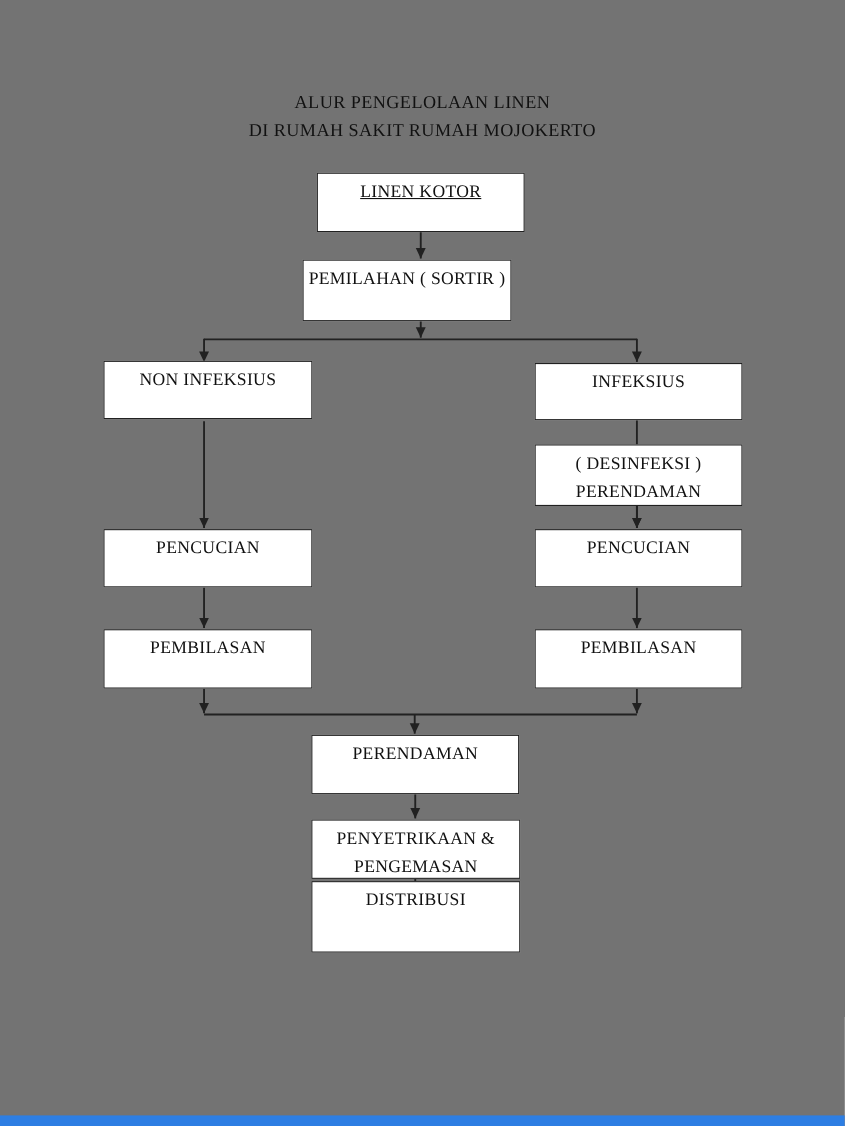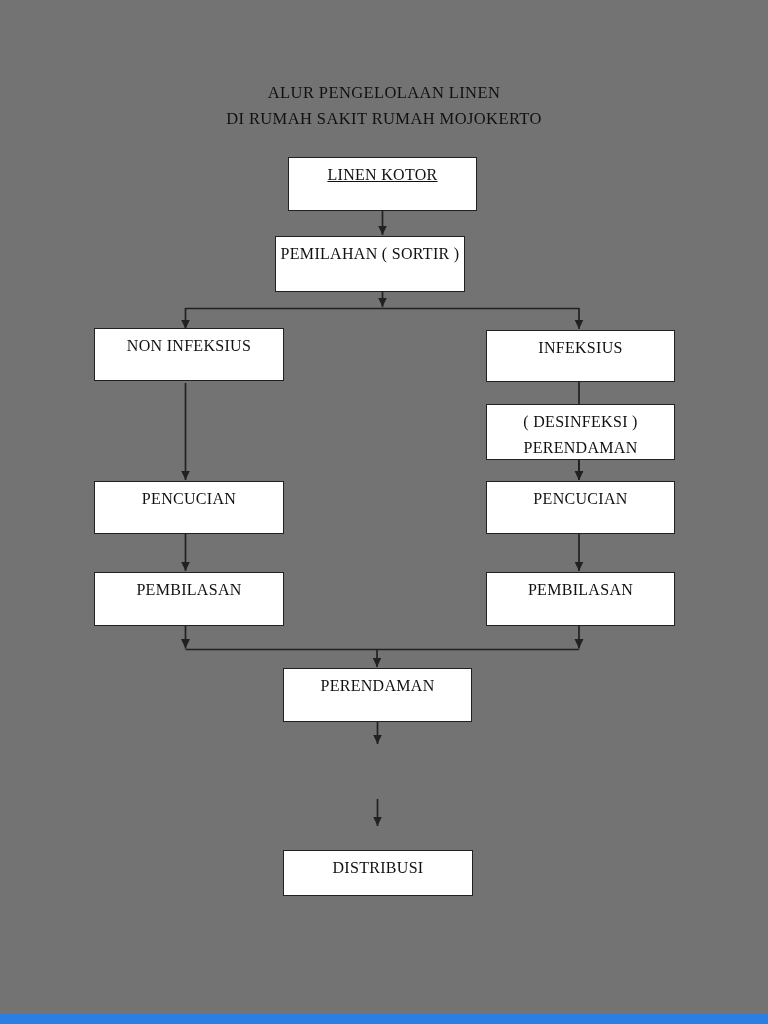--- a/index.html
+++ b/index.html
@@ -21,21 +21,21 @@
   #n-pemilahan    {left:275px;top:236px;width:190px;height:56px;}
   #n-noninf       {left:94px; top:328px;width:190px;height:53px;}
   #n-inf          {left:486px;top:330px;width:189px;height:52px;}
   #n-perendaman   {left:486px;top:404px;width:189px;height:56px;}
   #n-pencucian-l  {left:94px; top:481px;width:190px;height:53px;}
   #n-pencucian-r  {left:486px;top:481px;width:189px;height:53px;}
   #n-pembilasan-l {left:94px; top:572px;width:190px;height:54px;}
   #n-pembilasan-r {left:486px;top:572px;width:189px;height:54px;}
   #n-pengeringan  {left:283px;top:668px;width:189px;height:54px;}
   #n-penyetrikaan {left:283px;top:745px;width:190px;height:54px;}
-  #n-distribusi   {left:283px;top:850px;width:190px;height:46px;}
+  #n-distribusi   {left:283px;top:801px;width:190px;height:65px;}
   .node span{display:block;}
   .viewer-strip{position:absolute;left:0;top:1014px;width:768px;height:10px;background:#2d7ee3;}
   .connectors line{stroke:#212121;stroke-width:1.7px;}
 </style>
 </head>
 <body>
 
 <div class="page">
 
   <div class="title">
@@ -91,19 +91,23 @@
   </div>
   <div class="node" id="n-pembilasan-l">
     <span>PEMBILASAN</span>
   </div>
   <div class="node" id="n-pembilasan-r">
     <span>PEMBILASAN</span>
   </div>
   <div class="node" id="n-pengeringan">
     <span>PERENDAMAN</span>
   </div>
+  <div class="node two" id="n-penyetrikaan">
+    <span>PENYETRIKAAN &amp;</span>
+    <span>PENGEMASAN</span>
+  </div>
   <div class="node" id="n-distribusi">
     <span>DISTRIBUSI</span>
   </div>
 
   <div class="viewer-strip"></div>
 
 </div>
 
 </body></html>

